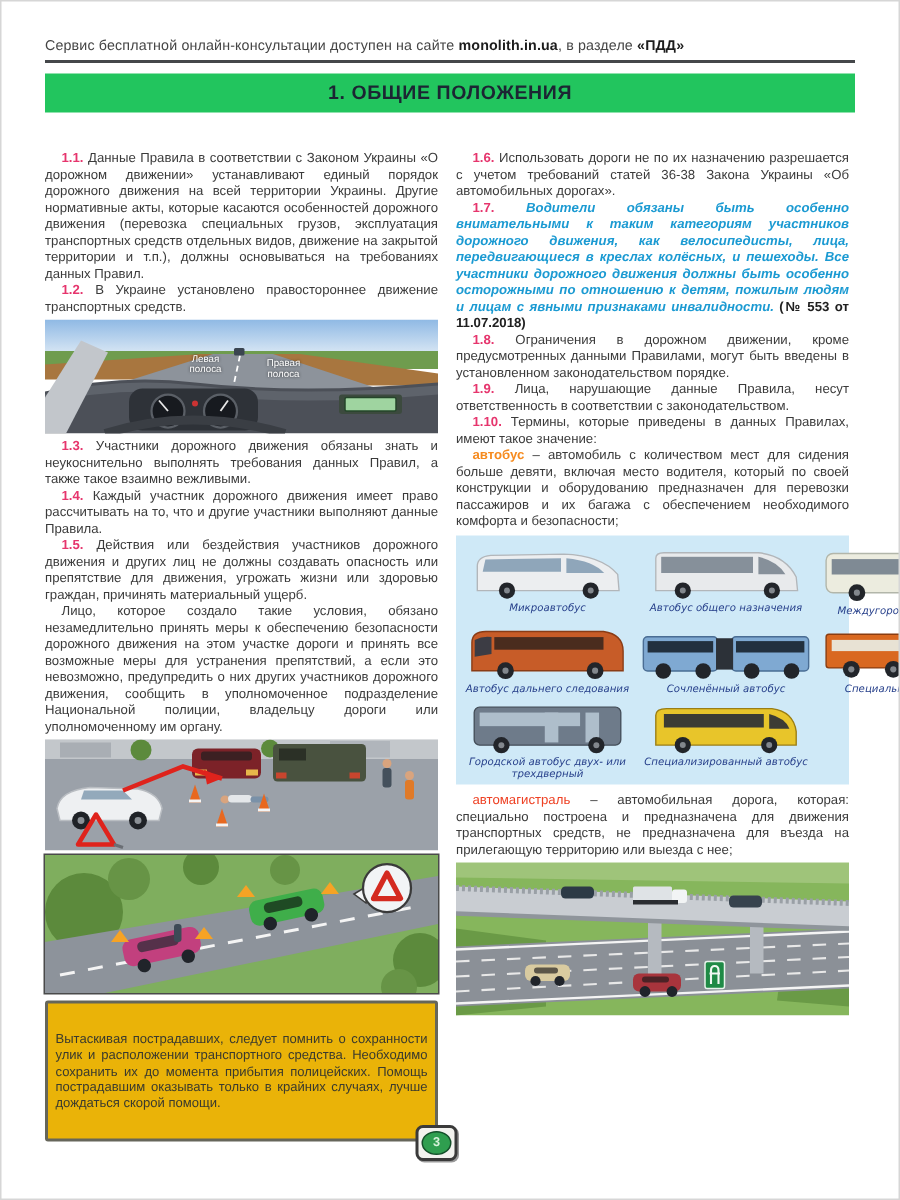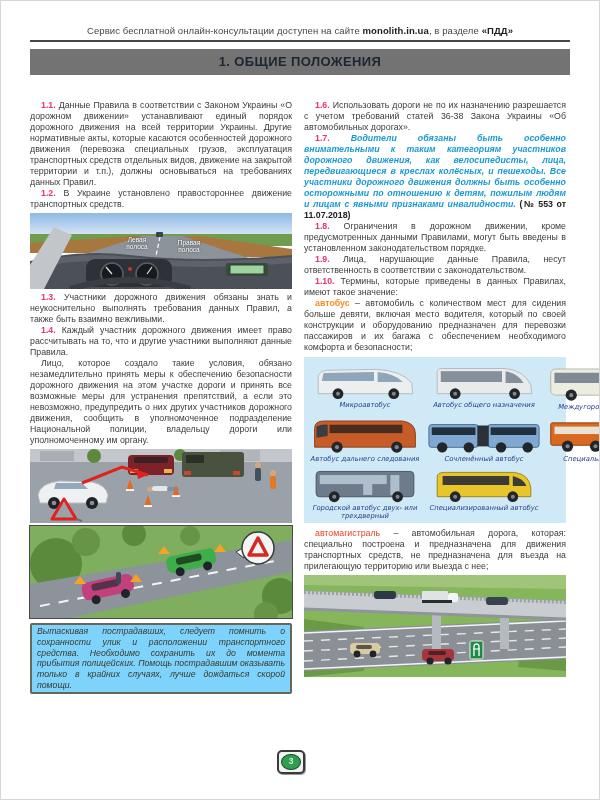--- a/index.html
+++ b/index.html
@@ -3,42 +3,42 @@
 <meta charset="utf-8">
 <style>
   html,body{margin:0;padding:0;}
   body{
     width:600px;height:800px;background:#ffffff;position:relative;
     font-family:"Liberation Sans",sans-serif;color:#3b3b3b;overflow:hidden;
   }
   .page-frame{position:absolute;inset:0;border:1px solid #d6d6d6;pointer-events:none;}
   .page{padding:25px 30px 0 30px;}
   
-  .header-line{font-size:9.5px;color:#454545;text-align:center;letter-spacing:.1px;}
+  .header-line{font-size:9.5px;color:#454545;text-align:left;letter-spacing:.1px;}
   .header-line b{color:#1d1d1d;}
   .rule{border-top:2px solid #45474a;margin-top:4px;}
-  .banner{margin-top:7px;background:#737373;height:26px;line-height:26px;text-align:center;
+  .banner{margin-top:7px;background:#22c55e;height:26px;line-height:26px;text-align:center;
     font-weight:bold;font-size:13px;color:#1c2533;letter-spacing:.4px;}
   
   .cols{display:flex;gap:12px;margin-top:25px;}
   .col{width:262px;font-size:8.8px;line-height:11px;text-align:justify;}
   p{margin:0;text-indent:11px;}
   .num{font-weight:bold;color:#e6356d;}
   .blue{color:#1b9ad2;font-weight:bold;font-style:italic;}
   .ref{font-weight:bold;color:#202020;}
   .term-bus{font-weight:bold;color:#f68b1f;}
   .term-hwy{font-weight:normal;color:#ee4023;}
   .fig{margin:3px 0 3px;position:relative;}
   .fig svg{display:block;}
   .fig.bordered svg{outline:1px solid #4a4a4a;}
   .lane-label{position:absolute;width:38px;text-align:center;color:#fff;font-size:6.5px;
     line-height:7px;text-shadow:0 0 2px rgba(0,0,0,.7);}
   
-  .note-box{border:2px solid #66665a;background:#7dd3fc;border-radius:2px;
-    padding:1px 5px;font-size:8.7px;line-height:10.8px;color:#3a3a2e;text-align:justify;margin-top:5px;font-style:italic;}
+  .note-box{border:2px solid #66665a;background:#eab308;border-radius:2px;
+    padding:18px 5px;font-size:8.7px;line-height:10.8px;color:#3a3a2e;text-align:justify;margin-top:5px;}
   
   .bus-panel{background:#cfe9f7;margin:4px 0 5px;padding:6px 5px 3px;
     display:grid;grid-template-columns:1fr 1fr 1fr;column-gap:6px;row-gap:3px;}
   .bus-cell{text-align:center;}
   .bus-cell svg{display:block;margin:0 auto;}
   .bus-caption{font-size:6.8px;line-height:7.5px;color:#27408b;font-family:"DejaVu Sans",sans-serif;
     font-style:italic;margin-top:1px;}
   
   .badge{position:absolute;left:277px;top:750px;width:24px;height:20px;background:#f2f2ee;
     border:2px solid #3a3a3a;border-radius:5px;display:flex;align-items:center;justify-content:center;
@@ -90,22 +90,23 @@
           <line x1="117" y1="61" x2="122" y2="54" stroke="#e8e8e8" stroke-width="1.2"></line>
           <circle cx="100" cy="56" r="2" fill="#c33"></circle>
           <path d="M40,76 Q98,58 160,76" stroke="#3a3e44" stroke-width="6" fill="none"></path>
           <rect x="196" y="50" width="42" height="13" rx="2" fill="#3c4a3e"></rect>
           <rect x="200" y="52" width="34" height="9" rx="1" fill="#9fd4a0" stroke="#24452a" stroke-width="1"></rect>
         </svg>
         <div class="lane-label" style="left:88px;top:23px;">Левая полоса</div>
         <div class="lane-label" style="left:140px;top:26px;">Правая полоса</div>
       </div>
 
-      <p><span class="num">1.3.</span> <span>Участники дорожного движения обязаны знать и неукоснительно выполнять требования данных Правил, а также быть взаимно вежливыми.</span></p>
+      <p><span class="num">1.3.</span> <span>Участники дорожного движения обязаны знать и неукоснительно выполнять требования данных Правил, а также такое взаимно вежливыми.</span></p>
       <p><span class="num">1.4.</span> <span>Каждый участник дорожного движения имеет право рассчитывать на то, что и другие участники выполняют данные Правила.</span></p>
+      <p><span class="num">1.5.</span> <span>Действия или бездействия участников дорожного движения и других лиц не должны создавать опасность или препятствие для движения, угрожать жизни или здоровью граждан, причинять материальный ущерб.</span></p>
       <p><span>Лицо, которое создало такие условия, обязано незамедлительно принять меры к обеспечению безопасности дорожного движения на этом участке дороги и принять все возможные меры для устранения препятствий, а если это невозможно, предупредить о них других участников дорожного движения, сообщить в уполномоченное подразделение Национальной полиции, владельцу дороги или уполномоченному им органу.</span></p>
 
       <div class="fig">
         <svg width="262" height="74" viewBox="0 0 262 74">
           <rect x="0" y="0" width="262" height="74" fill="#9ba1a9"></rect>
           <rect x="0" y="0" width="262" height="13" fill="#c3c7cb"></rect>
           <rect x="10" y="2" width="34" height="10" fill="#a9aeb4"></rect>
           <rect x="190" y="1" width="40" height="11" fill="#b0b5bb"></rect>
           <circle cx="64" cy="7" r="7" fill="#5c8a3c"></circle>
           <circle cx="150" cy="6" r="6" fill="#5c8a3c"></circle>

